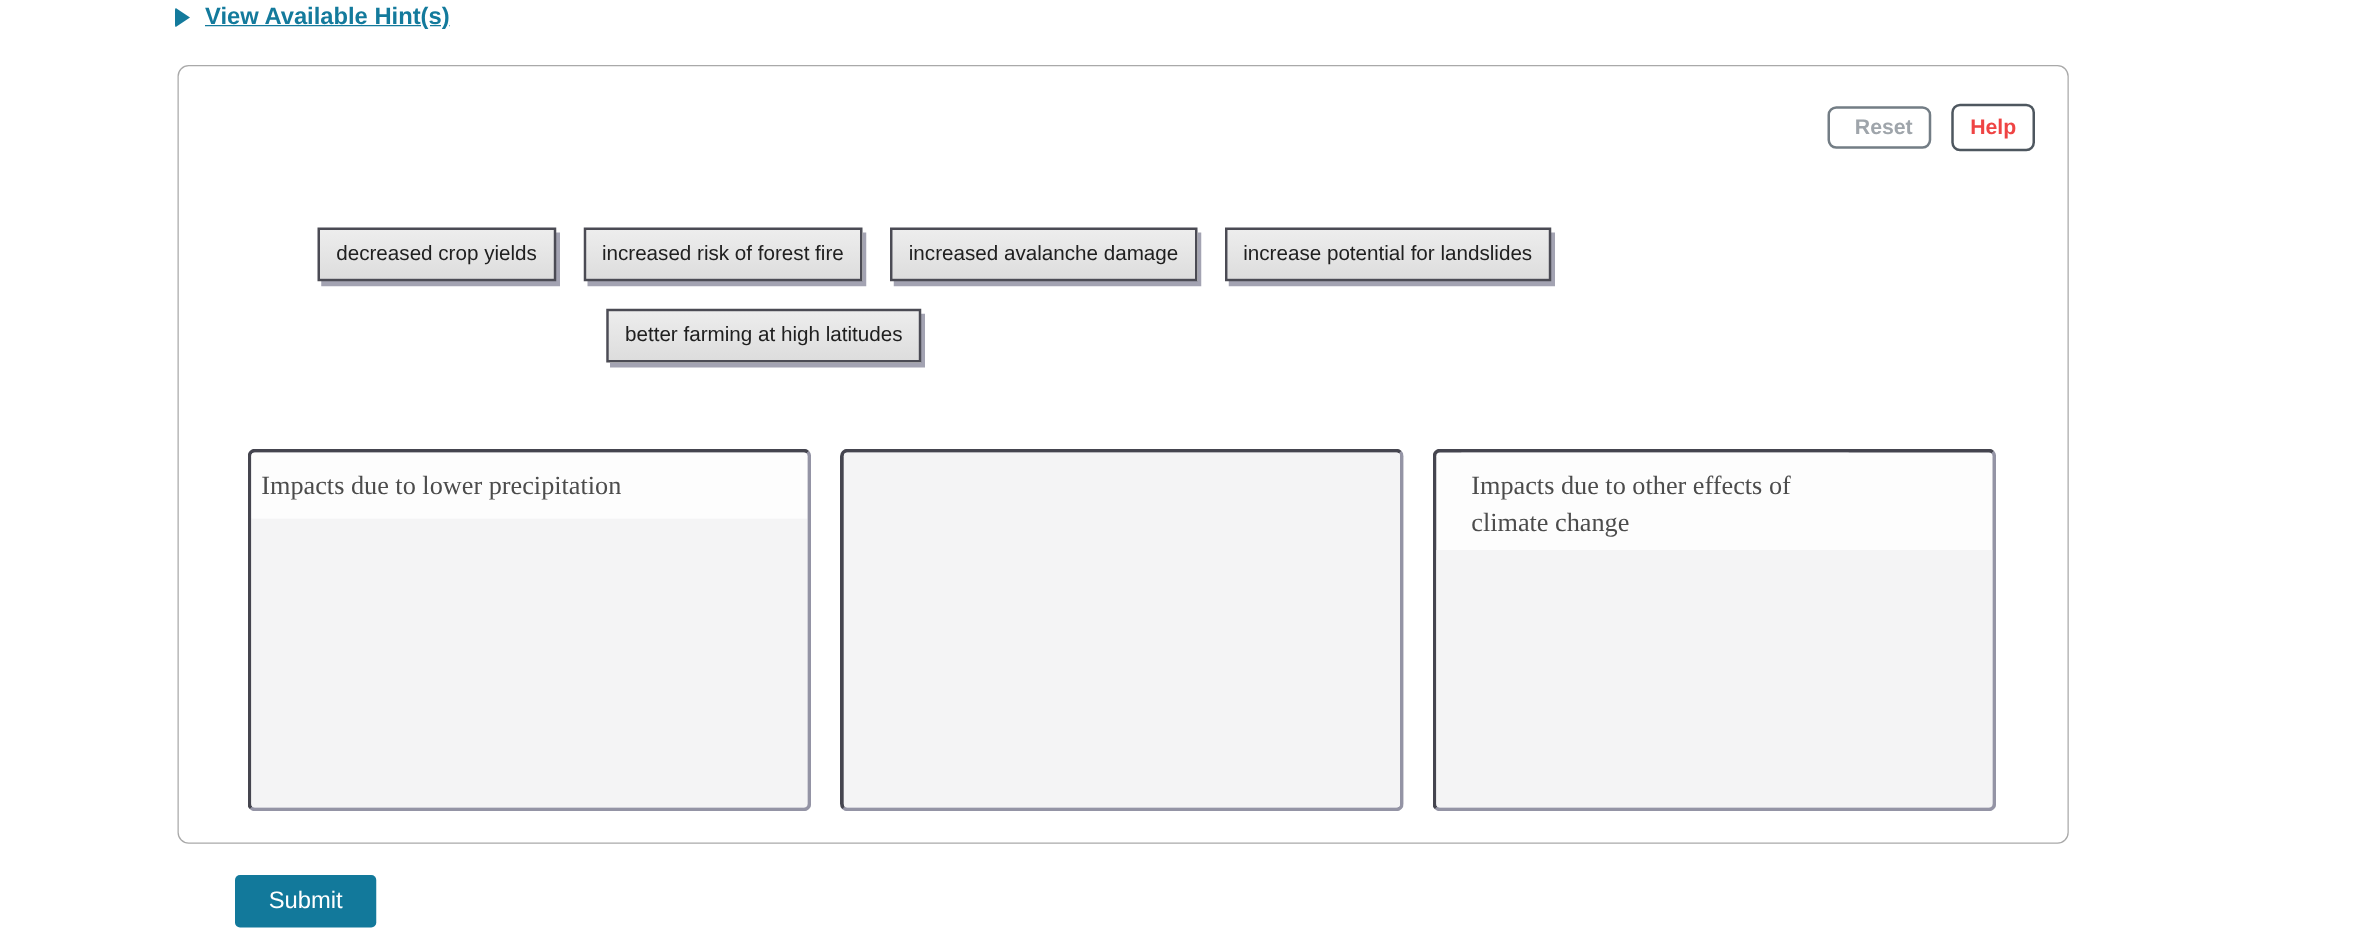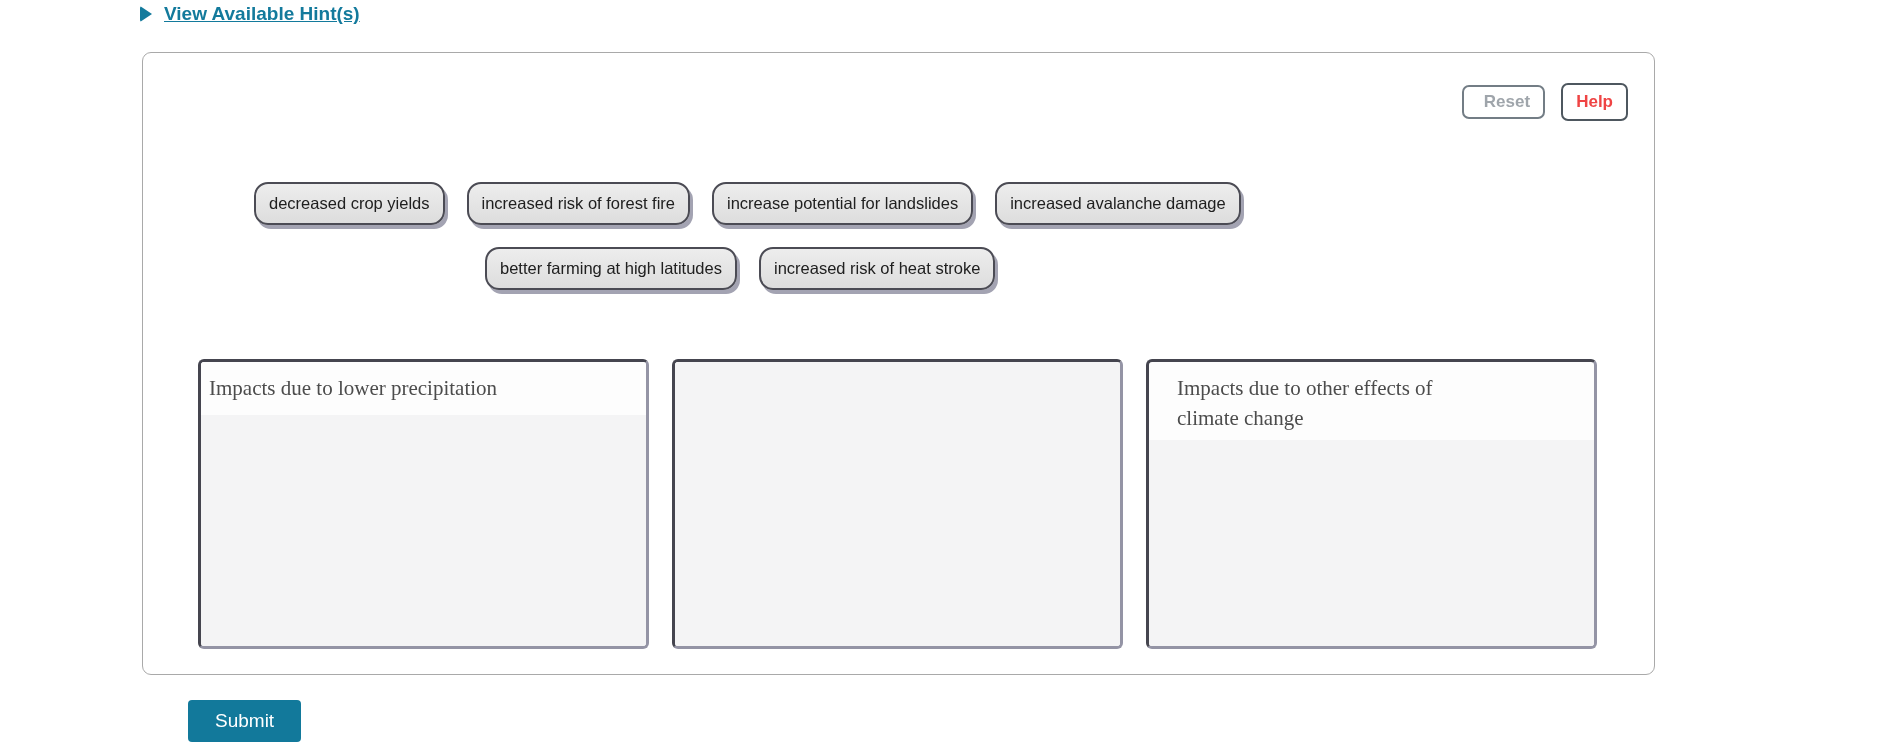--- a/index.html
+++ b/index.html
@@ -53,21 +53,21 @@
   .tb-btn.help  { color: #ef4444; border: 2px solid #4e575f; padding: 7px 13px; }
 
   
   .chip-row { position: absolute; display: flex; gap: 22px; }
   .chip-row.r1 { left: 111px; top: 129px; }
   .chip-row.r2 { left: 342px; top: 194px; }
   .chip {
     font-size: 16.5px; color: #202020;
     background: linear-gradient(180deg, #ededed 0%, #dddddd 100%);
     border: 2.5px solid #4b4b54;
-    border-radius: 14px;
+    border-radius: 0;
     padding: 10px 13px;
     box-shadow: 3px 4px 0 0 #a3a3b2;
     white-space: nowrap;
     cursor: grab;
   }
 
   
   .bins {
     position: absolute; left: 55px; top: 306px;
     display: flex; gap: 23px;
@@ -114,27 +114,26 @@
 <div class="panel">
 
   <div class="toolbar">
     <button class="tb-btn reset">Reset</button>
     <button class="tb-btn help">Help</button>
   </div>
 
   <div class="chip-row r1">
     <div class="chip">decreased crop yields</div>
     <div class="chip">increased risk of forest fire</div>
+    <div class="chip">increased avalanche damage</div>
     <div class="chip">increase potential for landslides</div>
-    <div class="chip">increased avalanche damage</div>
   </div>
 
   <div class="chip-row r2">
     <div class="chip">better farming at high latitudes</div>
-    <div class="chip">increased risk of heat stroke</div>
   </div>
 
   <div class="bins">
     <div class="bin">
       <div class="bin-label">Impacts due to lower precipitation</div>
       <div class="bin-body"></div>
     </div>
     <div class="bin">
       <div class="bin-body"></div>
     </div>

